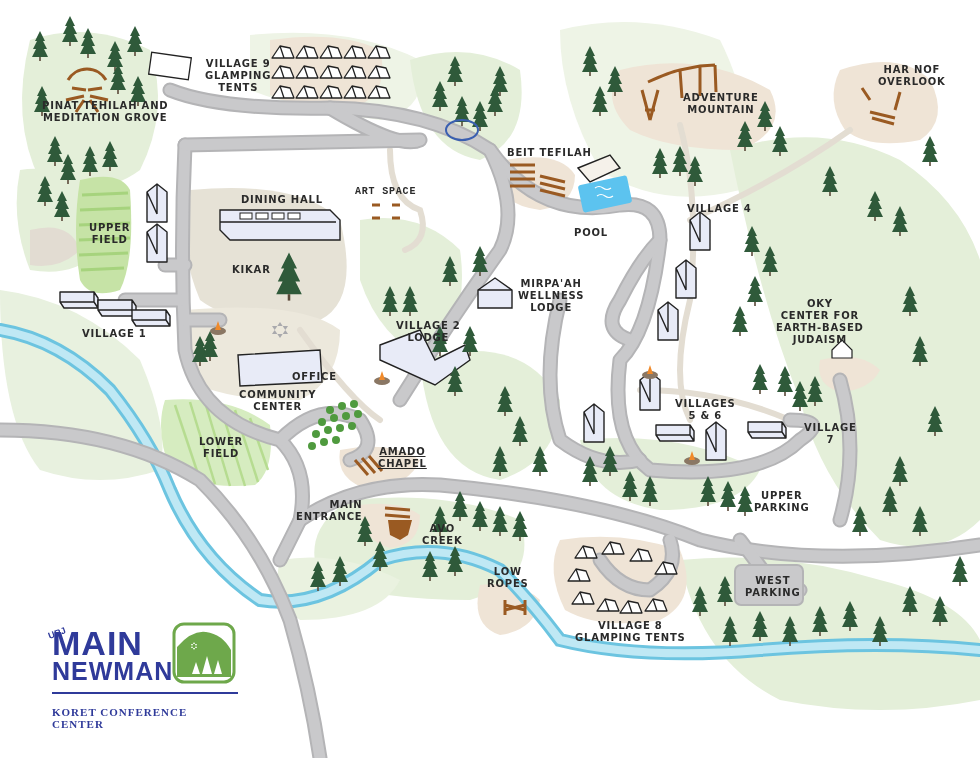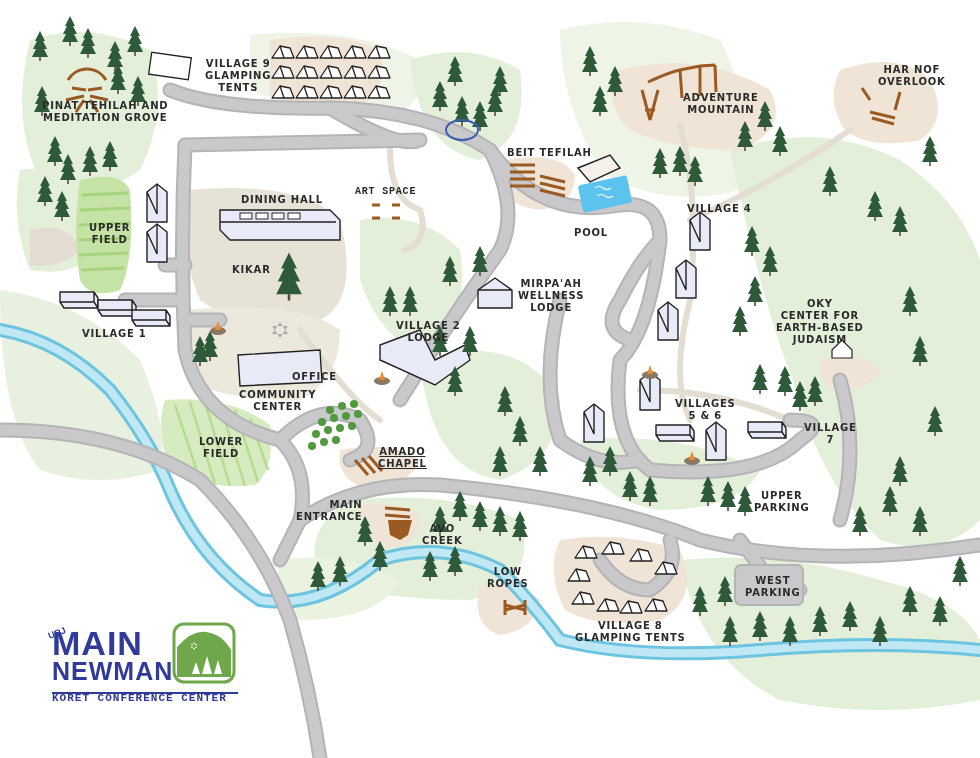--- a/index.html
+++ b/index.html
@@ -4,21 +4,21 @@
 <style>
   html, body { margin:0; padding:0; background:#ffffff; }
   body { width:980px; height:758px; position:relative; overflow:hidden; font-family:"DejaVu Sans", sans-serif; }
   #map { position:absolute; left:0; top:0; width:980px; height:758px; }
   .lbl { position:absolute; font-family:"DejaVu Sans", sans-serif; font-weight:bold; font-size:10px; letter-spacing:0.8px; color:#2a2a2a; text-align:center; line-height:12px; white-space:pre; text-transform:uppercase; }
   .logo { position:absolute; left:40px; top:620px; width:200px; height:100px; }
   .logo .urj { position:absolute; left:8px; top:8px; font-family:"Liberation Sans", sans-serif; font-weight:bold; font-size:9px; color:#2f3a9a; transform:rotate(-20deg); }
   .logo .camp { position:absolute; left:12px; top:6px; font-family:"Liberation Sans", sans-serif; font-weight:900; font-size:34px; color:#2f3a9a; letter-spacing:1px; line-height:34px; }
   .logo .newman { position:absolute; left:12px; top:38px; font-family:"Liberation Sans", sans-serif; font-weight:900; font-size:25px; color:#2f3a9a; letter-spacing:1px; line-height:26px; }
   .logo .rule { position:absolute; left:12px; top:72px; width:186px; height:2px; background:#2f3a9a; }
-  .logo .koret { position:absolute; left:12px; top:72px; font-family:Liberation Mono, monospace; font-weight:bold; font-size:11px; color:#2f3a9a; letter-spacing:1px; }
+  .logo .koret { position:absolute; left:12px; top:86px; font-family:Liberation Serif, serif; font-weight:bold; font-size:11px; color:#2f3a9a; letter-spacing:1px; }
   .logo .badge { position:absolute; left:132px; top:2px; width:64px; height:62px; }
 </style>
 </head>
 <body>
 
 <svg id="map" viewBox="0 0 980 758" xmlns="http://www.w3.org/2000/svg">
   <defs>
     <g id="tree">
       <path d="M0,-14 L5,-4 L3,-4 L7,4 L4,4 L8,12 L-8,12 L-4,4 L-7,4 L-3,-4 L-5,-4 Z" fill="#2f5a3a"></path>
       <rect x="-0.8" y="12" width="1.6" height="4" fill="#5b4a3a"></rect>

